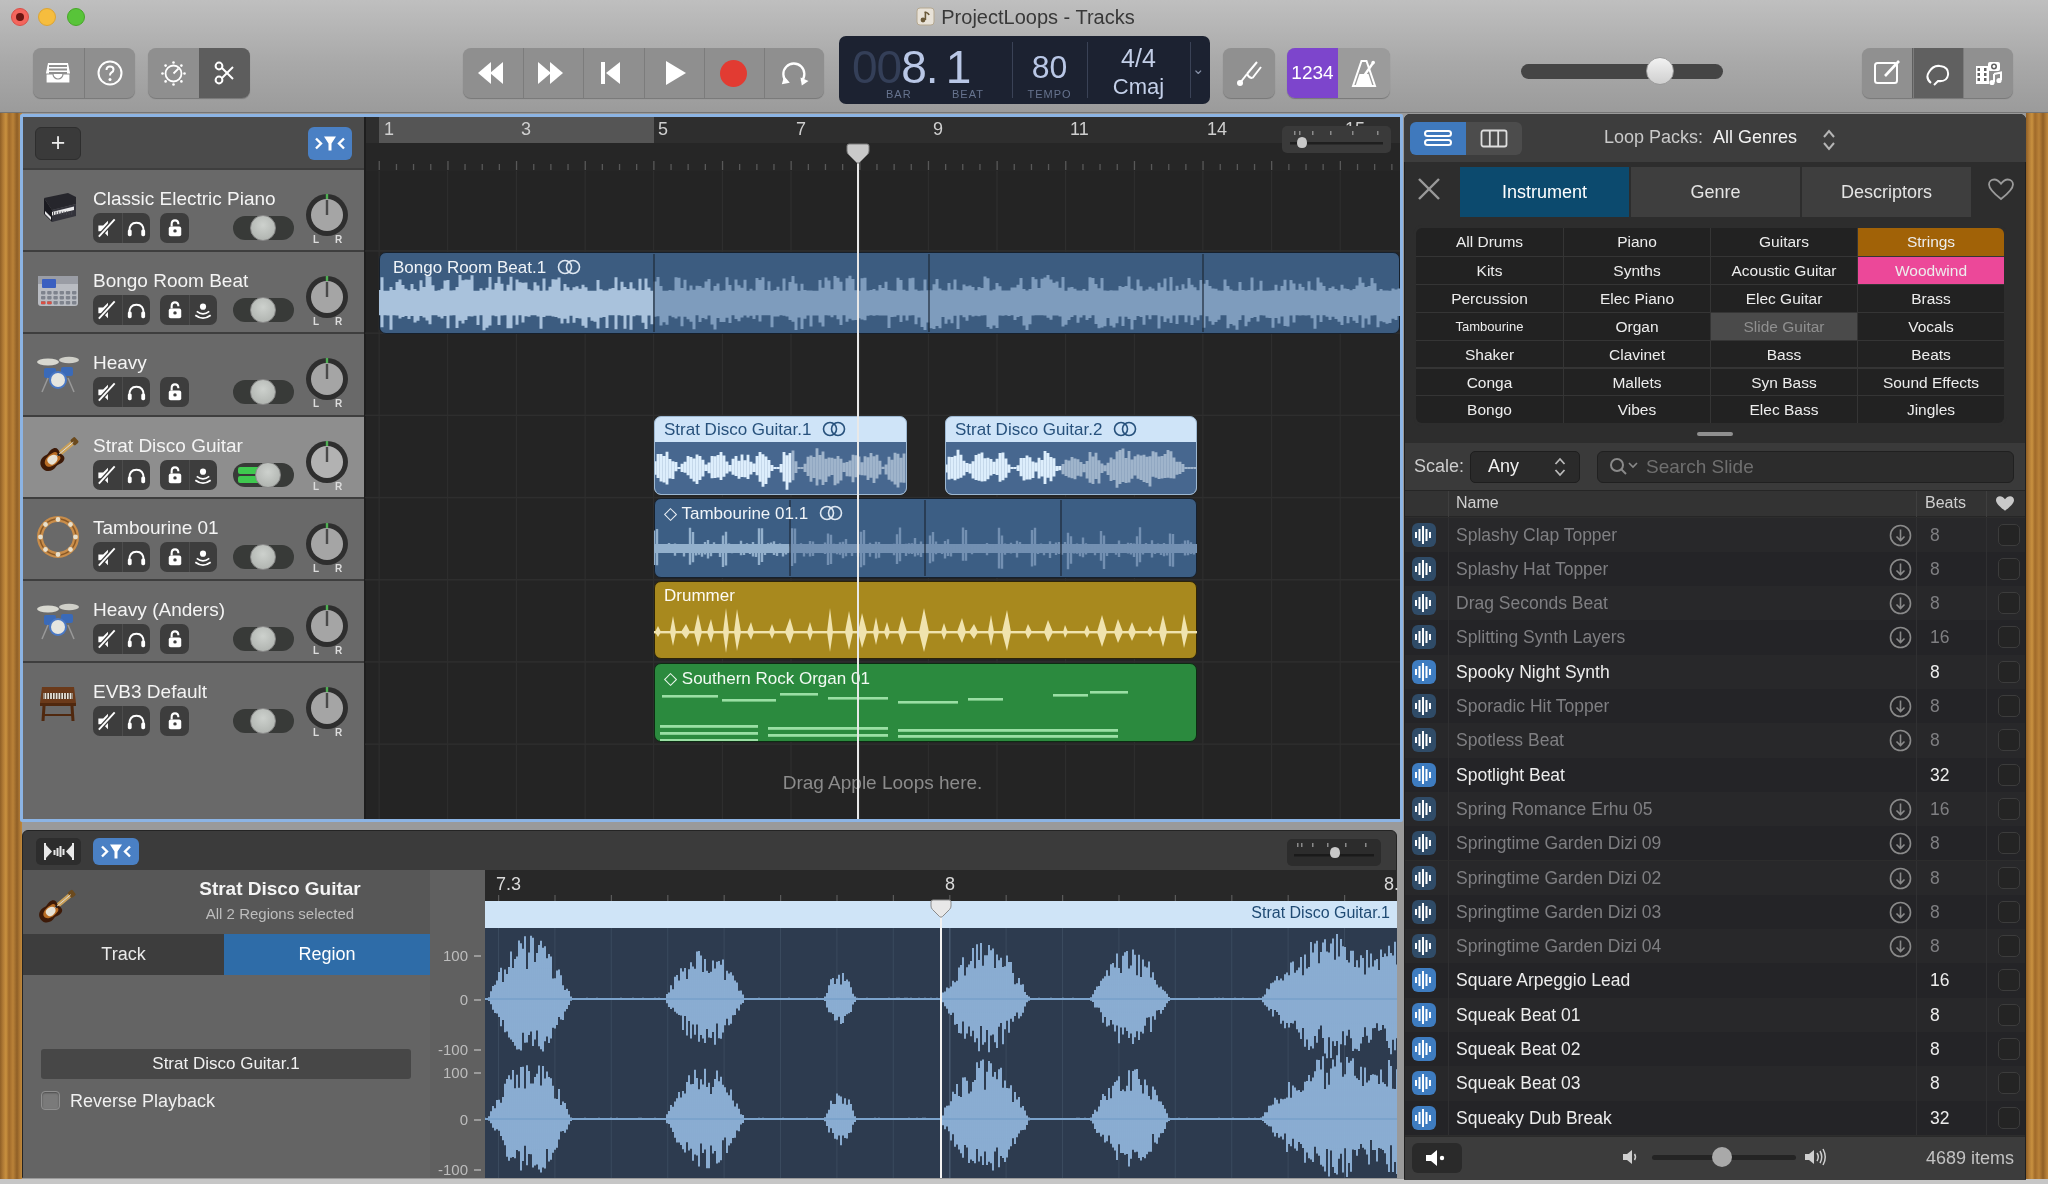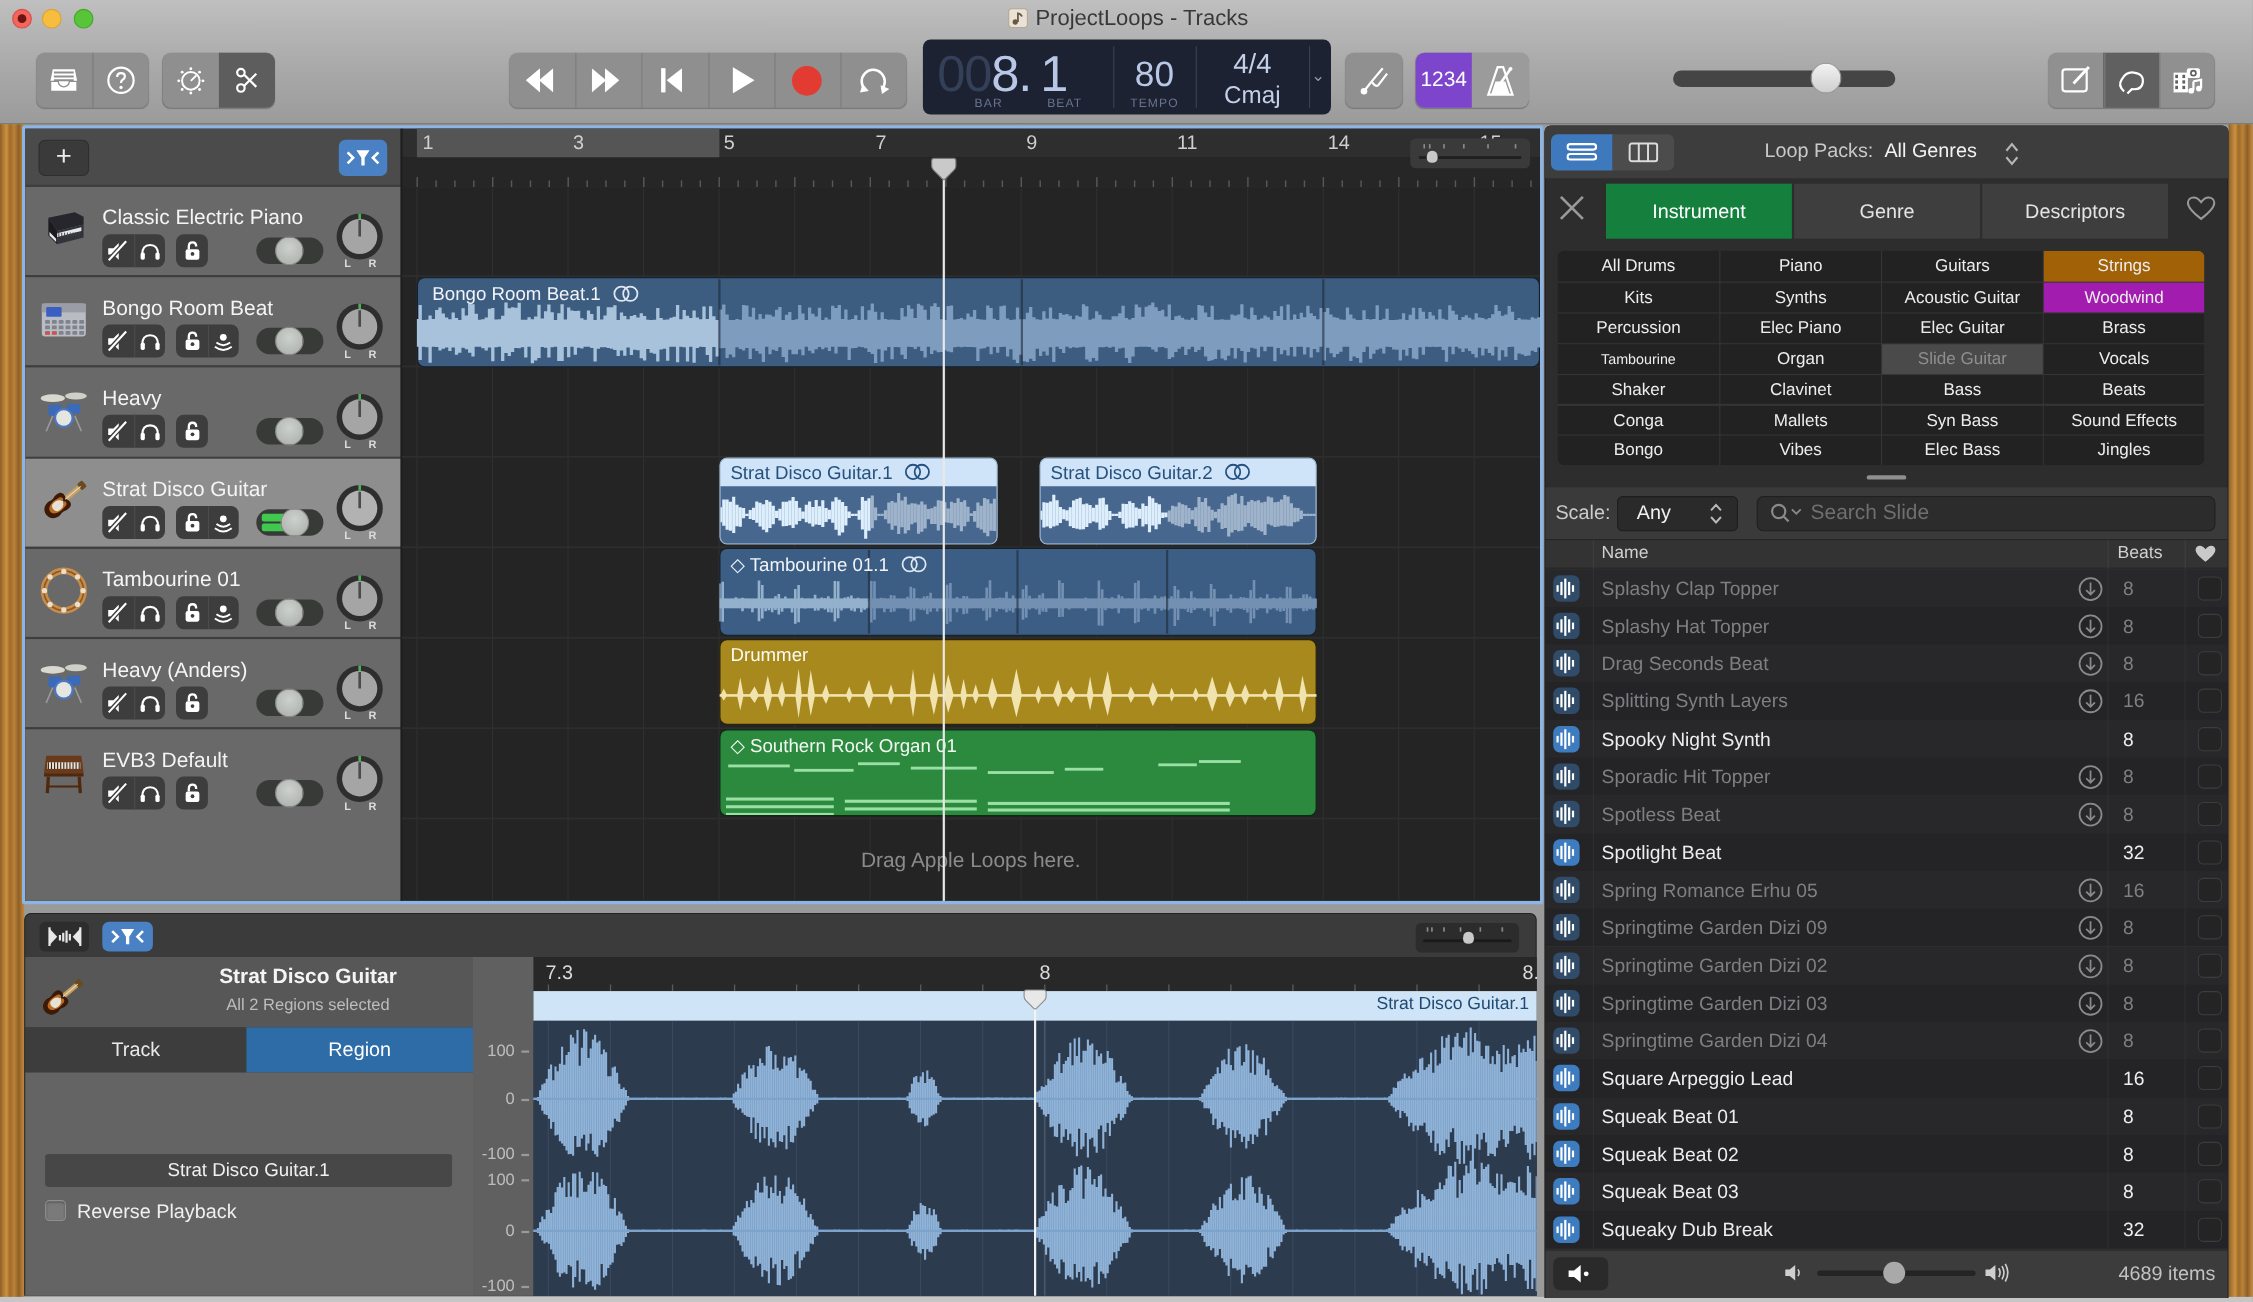--- a/index.html
+++ b/index.html
@@ -920,35 +920,35 @@
 <div class="abs" style="left:1604px;top:127px;font-size:18px;color:#c9c9c9;">Loop Packs: &nbsp;<span style="color:#f2f2f2;">All Genres</span></div>
 <svg class="abs" style="left:1822px;top:128px" width="14" height="24">
     <path d="M2 9 L7 3 L12 9 M2 15 L7 21 L12 15" stroke="#b5b5b5" stroke-width="2" fill="none"></path>
   </svg>
 <svg class="abs" style="left:1416px;top:176px" width="26" height="26">
     <g stroke="#9a9a9a" stroke-width="2.4">
       <line x1="3" y1="3" x2="23" y2="23"></line>
       <line x1="23" y1="3" x2="3" y2="23"></line>
     </g>
   </svg>
-<div class="abs" style="left:1460px;top:167px;width:169px;height:50px;background:#15803d;color:#ffffff;font-size:18px;text-align:center;line-height:50px;">Instrument</div>
+<div class="abs" style="left:1460px;top:167px;width:169px;height:50px;background:#0c4a6e;color:#ffffff;font-size:18px;text-align:center;line-height:50px;">Instrument</div>
 <div class="abs" style="left:1631px;top:167px;width:169px;height:50px;background:#3e3e3e;color:#e4e4e4;font-size:18px;text-align:center;line-height:50px;">Genre</div>
 <div class="abs" style="left:1802px;top:167px;width:169px;height:50px;background:#3e3e3e;color:#e4e4e4;font-size:18px;text-align:center;line-height:50px;">Descriptors</div>
 <svg class="abs" style="left:1987px;top:178px" width="28" height="24" viewBox="0 0 28 24">
     <path d="M14 21 C 5 14 2 10 2 6.5 C 2 3.4 4.4 1.5 7.2 1.5 C 9.8 1.5 12 3 14 5.8 C 16 3 18.2 1.5 20.8 1.5 C 23.6 1.5 26 3.4 26 6.5 C 26 10 23 14 14 21 Z" fill="none" stroke="#9a9a9a" stroke-width="1.8"></path>
   </svg>
 <div class="abs" style="left:1416px;top:228px;width:588px;height:195px;background:#353535;border-radius:6px;overflow:hidden;"></div>
 <div class="abs" style="left:1416px;top:228.0px;width:147px;height:27.9px;background:#222222;color:#ededed;font-size:15.5px;text-align:center;line-height:28px;white-space:nowrap;overflow:hidden;">All Drums</div>
 <div class="abs" style="left:1564px;top:228.0px;width:146px;height:27.9px;background:#222222;color:#ededed;font-size:15.5px;text-align:center;line-height:28px;white-space:nowrap;overflow:hidden;">Piano</div>
 <div class="abs" style="left:1711px;top:228.0px;width:146px;height:27.9px;background:#222222;color:#ededed;font-size:15.5px;text-align:center;line-height:28px;white-space:nowrap;overflow:hidden;">Guitars</div>
 <div class="abs" style="left:1858px;top:228.0px;width:146px;height:27.9px;background:#a16207;color:#ededed;font-size:15.5px;text-align:center;line-height:28px;white-space:nowrap;overflow:hidden;">Strings</div>
 <div class="abs" style="left:1416px;top:256.9px;width:147px;height:26.9px;background:#222222;color:#ededed;font-size:15.5px;text-align:center;line-height:28px;white-space:nowrap;overflow:hidden;">Kits</div>
 <div class="abs" style="left:1564px;top:256.9px;width:146px;height:26.9px;background:#222222;color:#ededed;font-size:15.5px;text-align:center;line-height:28px;white-space:nowrap;overflow:hidden;">Synths</div>
 <div class="abs" style="left:1711px;top:256.9px;width:146px;height:26.9px;background:#222222;color:#ededed;font-size:15.5px;text-align:center;line-height:28px;white-space:nowrap;overflow:hidden;">Acoustic Guitar</div>
-<div class="abs" style="left:1858px;top:256.9px;width:146px;height:26.9px;background:#a21caf;color:#ededed;font-size:15.5px;text-align:center;line-height:28px;white-space:nowrap;overflow:hidden;">Woodwind</div>
+<div class="abs" style="left:1858px;top:256.9px;width:146px;height:26.9px;background:#ec4899;color:#ededed;font-size:15.5px;text-align:center;line-height:28px;white-space:nowrap;overflow:hidden;">Woodwind</div>
 <div class="abs" style="left:1416px;top:284.8px;width:147px;height:26.9px;background:#222222;color:#ededed;font-size:15.5px;text-align:center;line-height:28px;white-space:nowrap;overflow:hidden;">Percussion</div>
 <div class="abs" style="left:1564px;top:284.8px;width:146px;height:26.9px;background:#222222;color:#ededed;font-size:15.5px;text-align:center;line-height:28px;white-space:nowrap;overflow:hidden;">Elec Piano</div>
 <div class="abs" style="left:1711px;top:284.8px;width:146px;height:26.9px;background:#222222;color:#ededed;font-size:15.5px;text-align:center;line-height:28px;white-space:nowrap;overflow:hidden;">Elec Guitar</div>
 <div class="abs" style="left:1858px;top:284.8px;width:146px;height:26.9px;background:#222222;color:#ededed;font-size:15.5px;text-align:center;line-height:28px;white-space:nowrap;overflow:hidden;">Brass</div>
 <div class="abs" style="left:1416px;top:312.7px;width:147px;height:26.9px;background:#222222;color:#ededed;font-size:13px;text-align:center;line-height:28px;white-space:nowrap;overflow:hidden;">Tambourine</div>
 <div class="abs" style="left:1564px;top:312.7px;width:146px;height:26.9px;background:#222222;color:#ededed;font-size:15.5px;text-align:center;line-height:28px;white-space:nowrap;overflow:hidden;">Organ</div>
 <div class="abs" style="left:1711px;top:312.7px;width:146px;height:26.9px;background:#4a4a4a;color:#8f8f8f;font-size:15.5px;text-align:center;line-height:28px;white-space:nowrap;overflow:hidden;">Slide Guitar</div>
 <div class="abs" style="left:1858px;top:312.7px;width:146px;height:26.9px;background:#222222;color:#ededed;font-size:15.5px;text-align:center;line-height:28px;white-space:nowrap;overflow:hidden;">Vocals</div>
 <div class="abs" style="left:1416px;top:340.6px;width:147px;height:26.9px;background:#222222;color:#ededed;font-size:15.5px;text-align:center;line-height:28px;white-space:nowrap;overflow:hidden;">Shaker</div>
 <div class="abs" style="left:1564px;top:340.6px;width:146px;height:26.9px;background:#222222;color:#ededed;font-size:15.5px;text-align:center;line-height:28px;white-space:nowrap;overflow:hidden;">Clavinet</div>

